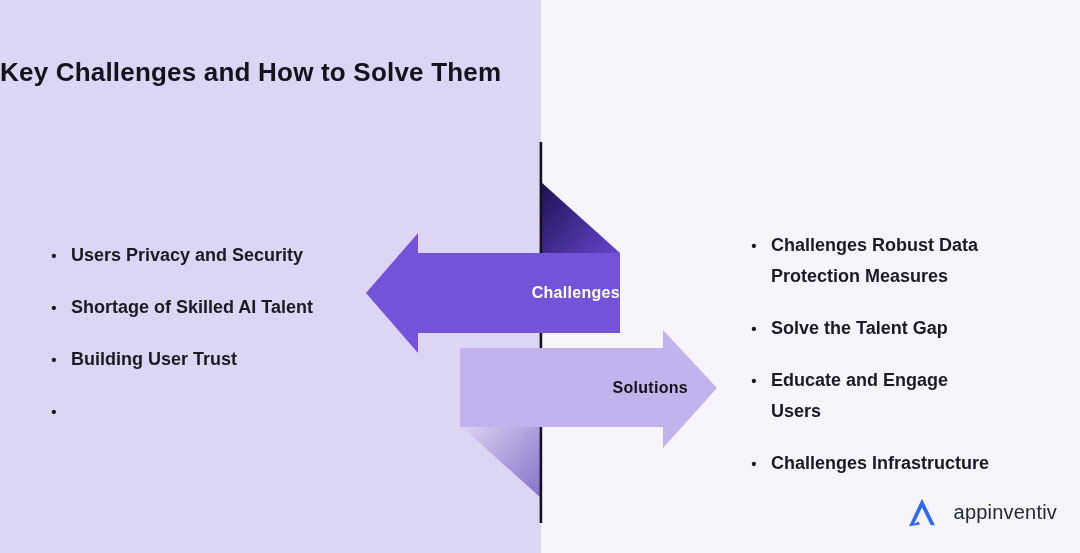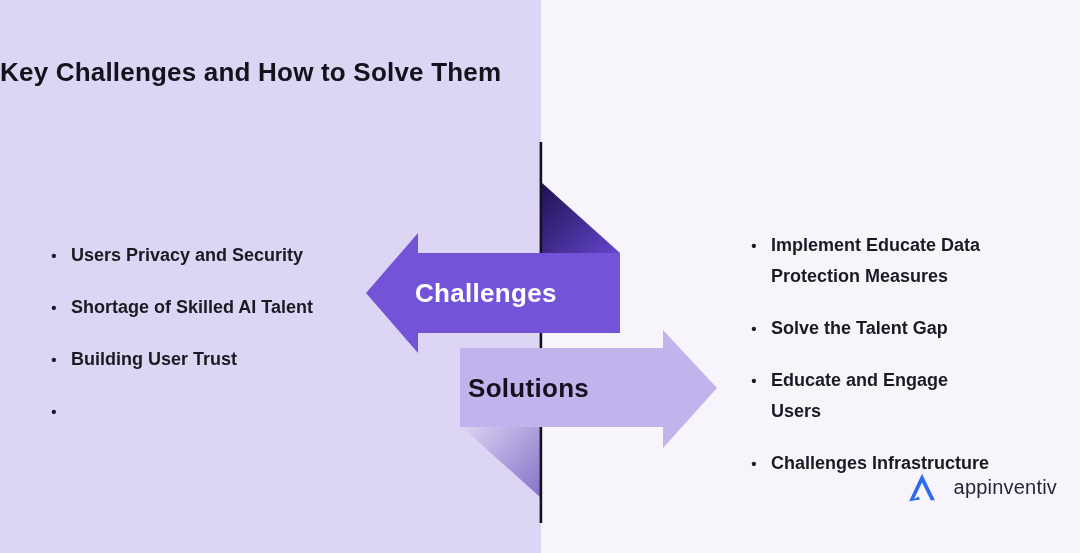--- a/index.html
+++ b/index.html
@@ -40,22 +40,22 @@
   }
 
   .shapes {
     position: absolute;
     left: 0; top: 0;
     width: 1080px; height: 553px;
   }
 
   .arrow-label {
     position: absolute;
-    text-align: left;
-    font-size: 26px;
+    text-align: right;
+    font-size: 16px;
     line-height: 32px;
     font-weight: 700;
     letter-spacing: 0.3px;
   }
   .challenges-label {
     left: 415px; top: 277px; width: 205px;
     color: #FFFFFF;
   }
   .solutions-label {
     left: 468px; top: 372px; width: 220px;
@@ -84,21 +84,21 @@
     flex: 0 0 12px;
     margin-right: 11px;
     text-align: center;
     font-size: 15px;
     line-height: 31px;
     color: #1B1922;
   }
 
   .logo {
     position: absolute;
-    right: 23px; top: 470px;
+    right: 23px; top: 495px;
     display: flex;
     align-items: center;
     gap: 17px;
   }
   .logo-text {
     font-size: 20px;
     font-weight: 500;
     color: #222835;
     letter-spacing: 0.2px;
   }
@@ -151,21 +151,21 @@
       <span>Building User Trust</span>
     </div>
     <div class="bullet-item">
       <span class="bullet-dot">•</span>
     </div>
   </div>
 
   <div class="bullet-list right-list">
     <div class="bullet-item">
       <span class="bullet-dot">•</span>
-      <span>Implement Educate Data Protection Measures</span>
+      <span>Challenges Robust Data Protection Measures</span>
     </div>
     <div class="bullet-item">
       <span class="bullet-dot">•</span>
       <span>Solve the Talent Gap</span>
     </div>
     <div class="bullet-item">
       <span class="bullet-dot">•</span>
       <span>Educate and Engage Users</span>
     </div>
     <div class="bullet-item">

